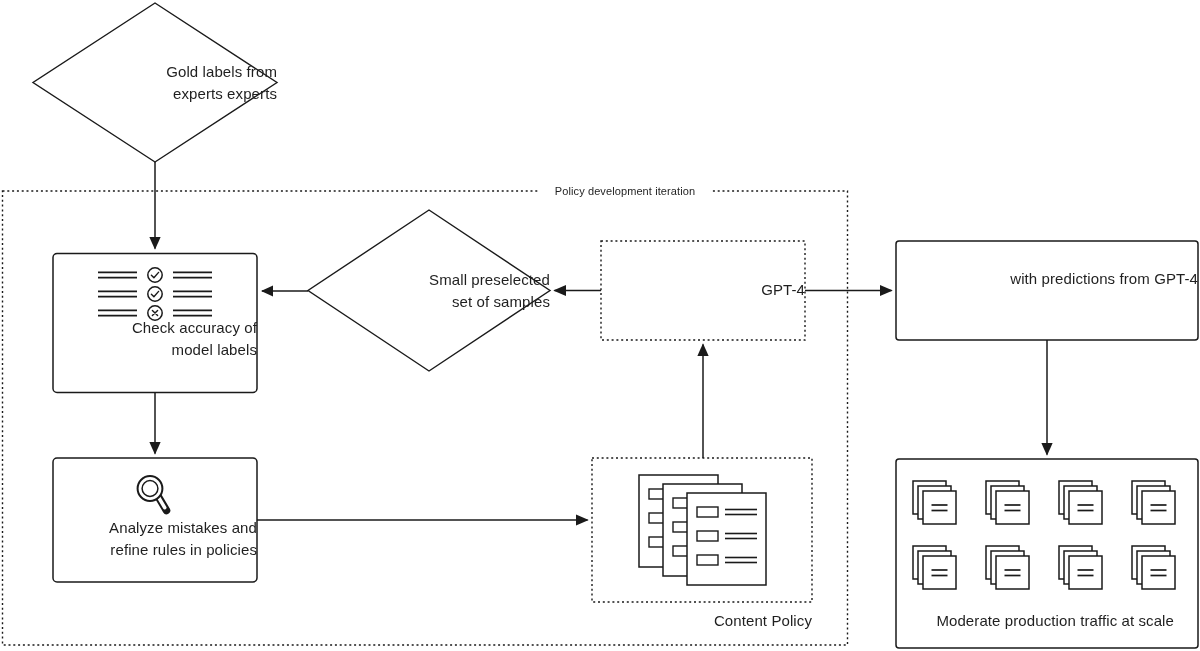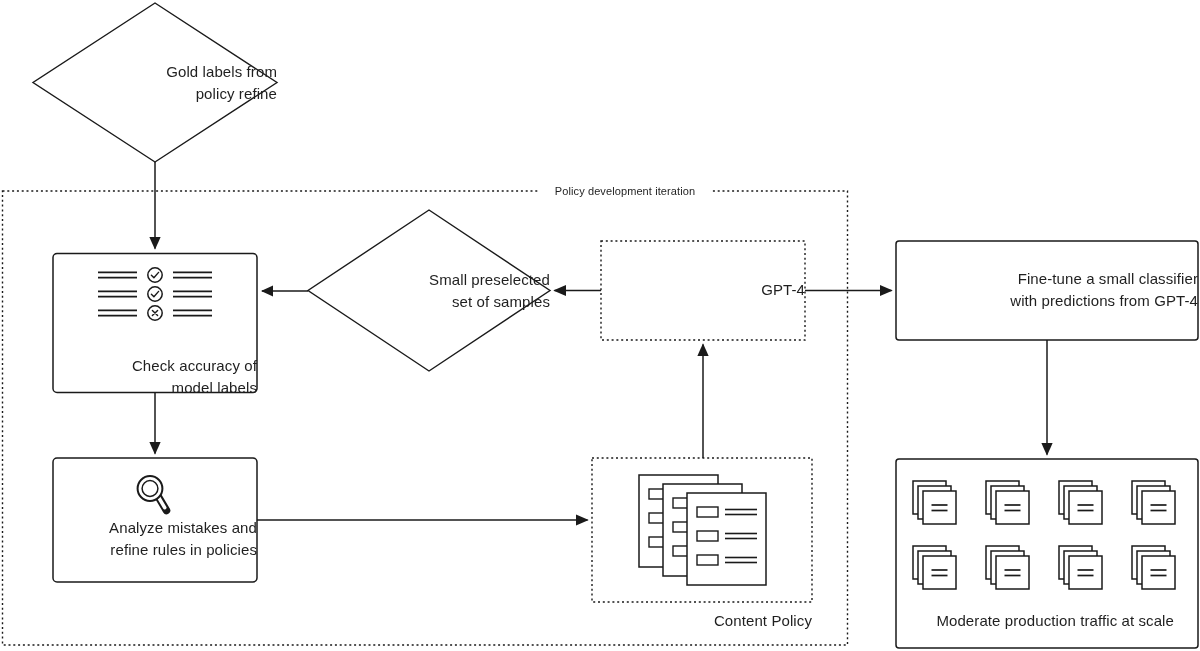--- a/index.html
+++ b/index.html
@@ -210,44 +210,43 @@
       <g stroke-width="1.7">
             <line x1="18.5" y1="24" x2="34.5" y2="24"></line>
             <line x1="18.5" y1="29.5" x2="34.5" y2="29.5"></line>
           </g>
     </g>
   </g>
 </svg>
 
 <div class="label" style="left:33px;top:61px;width:244px">
   <span>Gold labels from</span>
-  <span>policy refine</span>
+  <span>experts experts</span>
 </div>
 
 <div class="container-label">Policy development iteration</div>
 
-<div class="label" style="left:53px;top:355px;width:204px">
+<div class="label" style="left:53px;top:317px;width:204px">
   <span>Check accuracy of</span>
   <span>model labels</span>
 </div>
 
 <div class="label" style="left:308px;top:269px;width:242px">
   <span>Small preselected</span>
   <span>set of samples</span>
 </div>
 
 <div class="label" style="left:601px;top:279px;width:204px">GPT-4</div>
 
 <div class="label" style="left:53px;top:517px;width:204px">
   <span>Analyze mistakes and</span>
   <span>refine rules in policies</span>
 </div>
 
 <div class="label" style="left:592px;top:610px;width:220px">Content Policy</div>
 
 <div class="label" style="left:896px;top:268px;width:302px">
-  <span>Fine-tune a small classifier</span>
   <span>with predictions from GPT-4</span>
 </div>
 
 <div class="label" style="left:896px;top:610px;width:278px">Moderate production traffic at scale</div>
 
 </div>
 
 </body></html>

